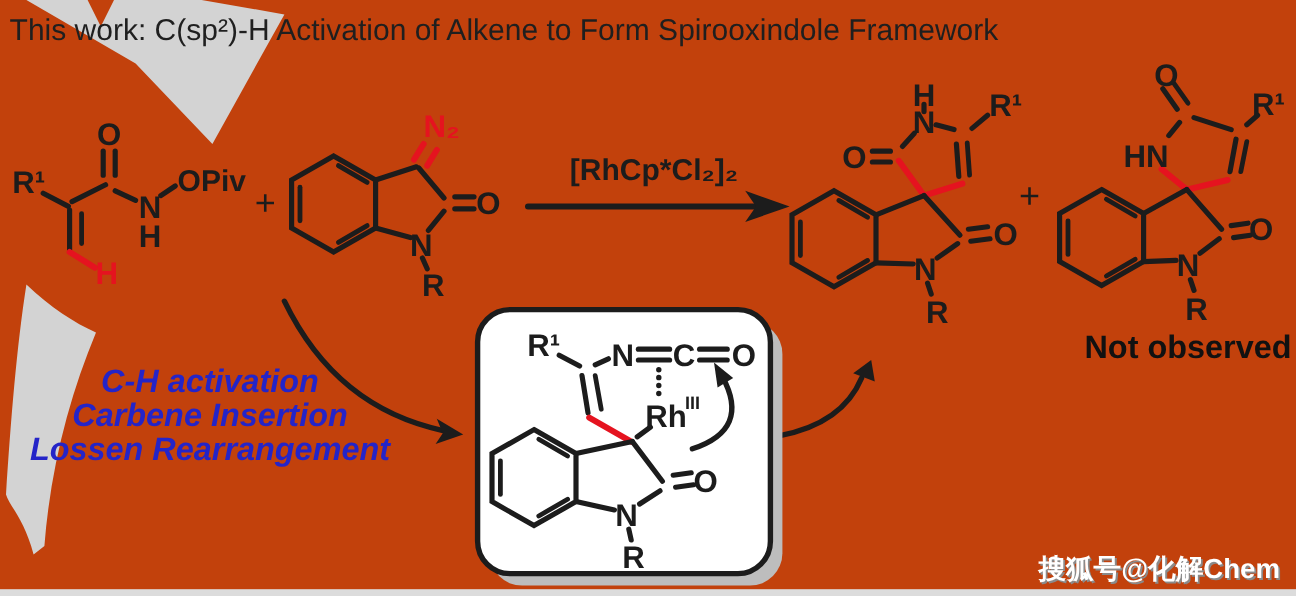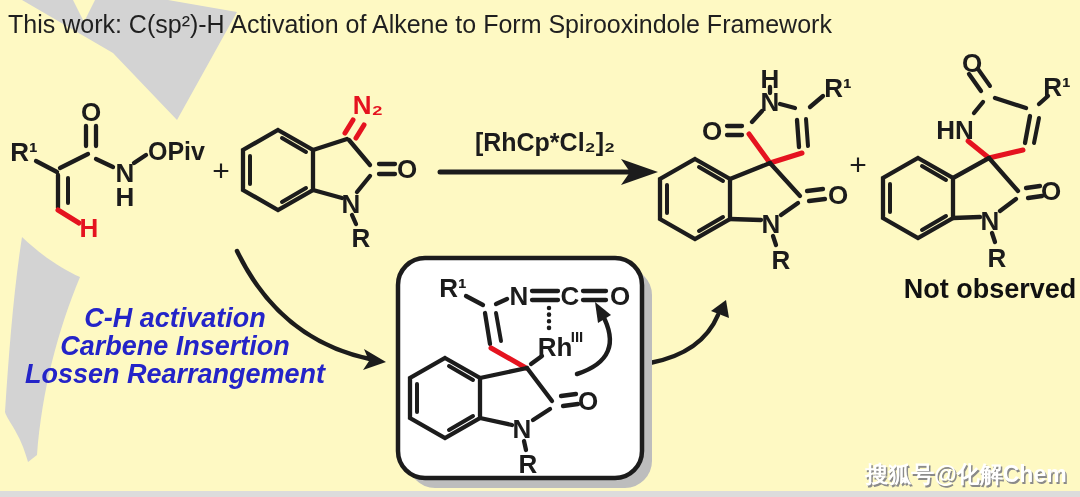--- a/index.html
+++ b/index.html
@@ -1,17 +1,17 @@
 <!DOCTYPE html>
 <html><head>
 <meta charset="utf-8">
 <style>
   html,body { margin:0; padding:0; background:#ffffff; }
   #stage {
-    position:relative; width:1080px; height:497px; background:#fef9c3;
+    position:relative; width:1080px; height:497px; background:#c2410c;
     overflow:hidden; font-family:"Liberation Sans", sans-serif;
   }
   svg text { font-family:"Liberation Sans", sans-serif; }
   .title-text   { font-size:25px; font-weight:500; fill:#1f1f1f; }
   .atom         { font-size:26px; font-weight:600; fill:#1c1c1c; }
   .atom-start   { font-size:25px; font-weight:600; fill:#1c1c1c; }
   .red-label    { font-size:26px; font-weight:700; fill:#e5131f; }
   .plus-sign    { font-size:30px; font-weight:500; fill:#1c1c1c; }
   .arrow-label  { font-size:25px; font-weight:600; fill:#1c1c1c; }
   .mech-text    { font-size:27px; font-weight:700; font-style:italic; fill:#2424c8; }

